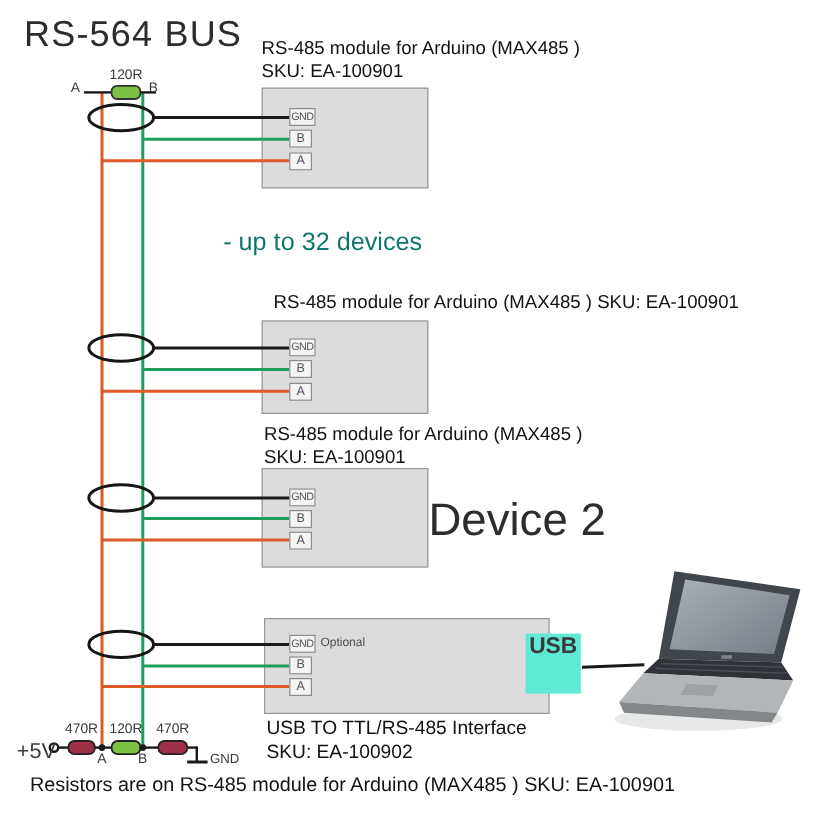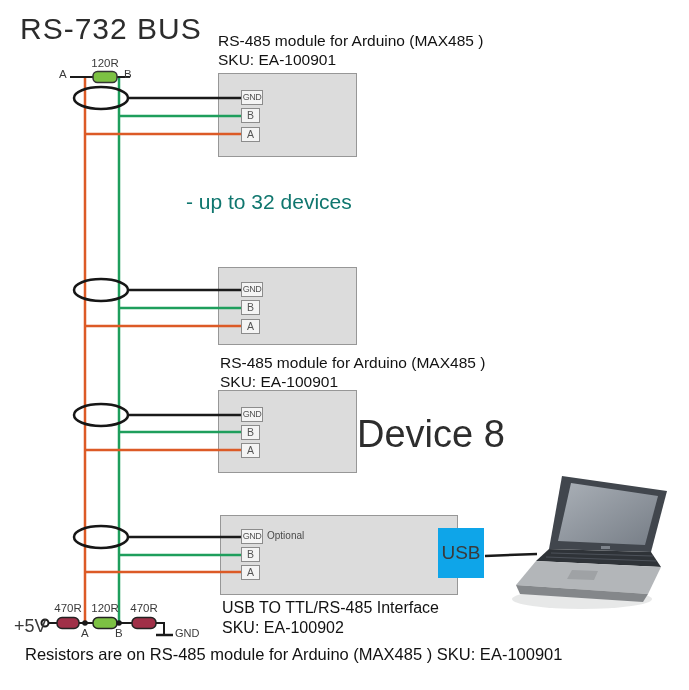--- a/index.html
+++ b/index.html
@@ -14,22 +14,22 @@
   .terminal.wide{width:22px;font-size:9px;letter-spacing:-0.5px;}
   .label{position:absolute;z-index:4;color:#121212;white-space:nowrap;}
   .title{font-size:30px;color:#2c2c2c;letter-spacing:1px;}
   .devname{font-size:40px;color:#2d2d2d;}
   .ann{font-size:15.5px;line-height:18.5px;}
   .ann .l2{display:block;}
   .whitebg{background:#ffffff;padding:0 3px 0 0;}
   .note{font-size:21px;color:#0f766e;}
   .small{font-size:11.5px;color:#3a3a3a;}
   .optional{font-size:10px;color:#4a4a4a;}
-  .usbport{position:absolute;z-index:3;background:#0ea5e9;color:#3a3a3a;font-size:19px;
-           display:flex;align-items:center;justify-content:center;}
+  .usbport{position:absolute;z-index:3;background:#5eead4;color:#3a3a3a;font-size:19px;
+           display:flex;justify-content:center;font-weight:bold;}
   .caption{font-size:16px;line-height:19.5px;}
   .footer{font-size:16.5px;}
 </style>
 </head>
 <body>
 
 <div class="canvas">
 
   <div class="device-box" style="left:218px;top:73px;width:139px;height:84px"></div>
   <div class="device-box" style="left:218px;top:267px;width:139px;height:78px"></div>
@@ -125,39 +125,43 @@
   <div class="terminal" style="left:241px;top:443px">A</div>
 
   <div class="terminal wide" style="left:241px;top:529px">GND</div>
   <div class="terminal" style="left:241px;top:547px">B</div>
   <div class="terminal" style="left:241px;top:565px">A</div>
 
   <div class="usbport" style="left:438px;top:528px;width:46px;height:50px">
     <span>USB</span>
   </div>
 
-  <div class="label title" style="left:20px;top:12px">RS-732 BUS</div>
+  <div class="label title" style="left:20px;top:12px">RS-564 BUS</div>
 
   <div class="label small" style="left:87px;top:57px;width:36px;text-align:center">120R</div>
   <div class="label small" style="left:59px;top:68px">A</div>
   <div class="label small" style="left:124px;top:68px">B</div>
 
   <div class="label ann" style="left:218px;top:32px">
     <span>RS-485 module for Arduino (MAX485 )</span>
     <span class="l2">SKU: EA-100901</span>
   </div>
 
   <div class="label note" style="left:186px;top:190px">- up to 32 devices</div>
 
+  <div class="label ann" style="left:228px;top:244px">
+    <span>RS-485 module for Arduino (MAX485 )</span>
+    <span class="l2 whitebg" style="display:inline-block">SKU: EA-100901</span>
+  </div>
 
   <div class="label ann" style="left:220px;top:354px">
     <span>RS-485 module for Arduino (MAX485 )</span>
     <span class="l2">SKU: EA-100901</span>
   </div>
-  <div class="label devname" style="left:357px;top:413px;font-size:38px">Device 8</div>
+  <div class="label devname" style="left:357px;top:413px;font-size:38px">Device 2</div>
 
   <div class="label optional" style="left:267px;top:530px">Optional</div>
 
   <div class="label caption" style="left:222px;top:598px">
     <span>USB TO TTL/RS-485 Interface</span><br>
     <span>SKU: EA-100902</span>
   </div>
 
   <div class="label small" style="left:14px;top:616px;font-size:18px">+5V</div>
   <div class="label small" style="left:48px;top:602px;width:40px;text-align:center">470R</div>

